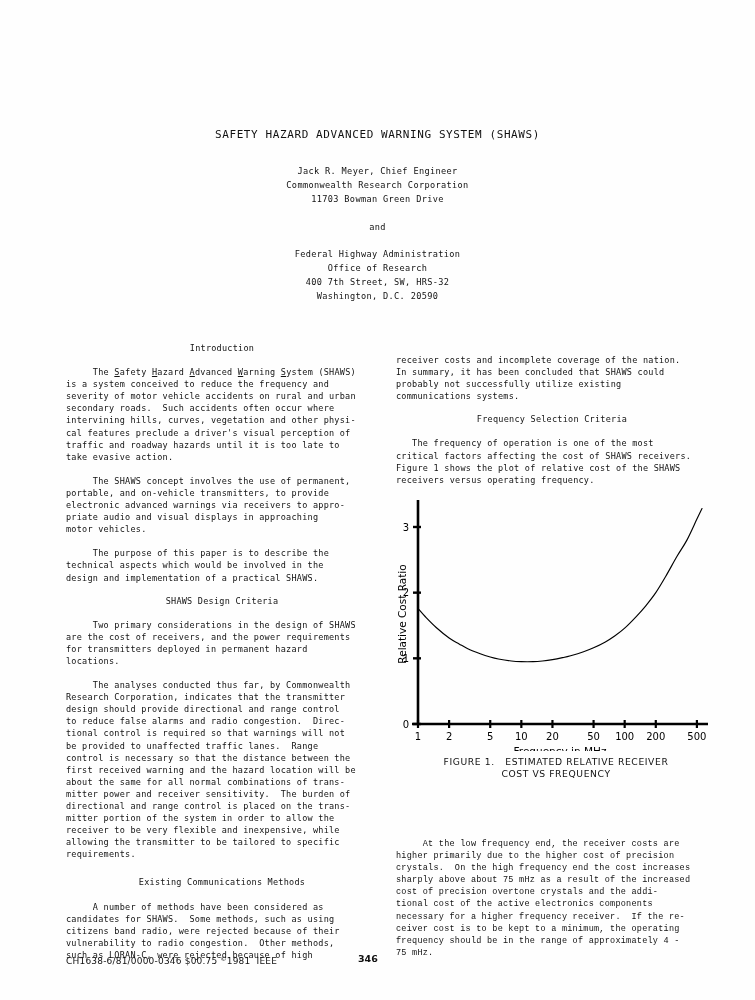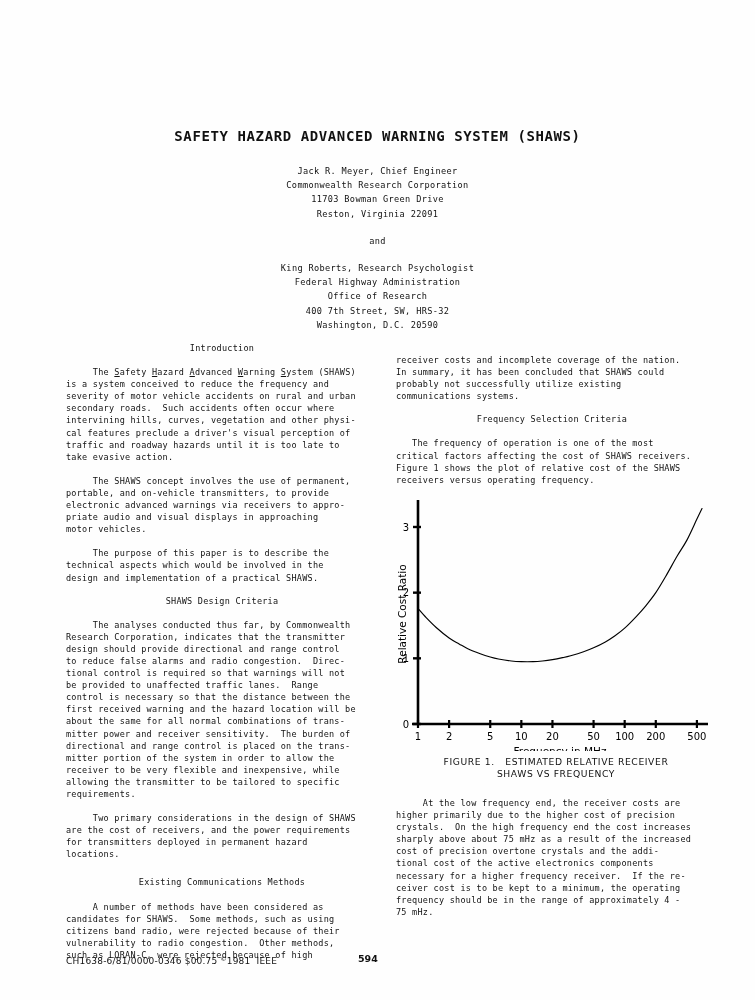--- a/index.html
+++ b/index.html
@@ -25,23 +25,23 @@
 
   
   .title-block {
     position: absolute;
     left: 0;
     top: 128px;
     width: 755px;
     text-align: center;
   }
   .doc-title {
-    font-size: 14px;
+    font-size: 11px;
     letter-spacing: 0.6px;
-    font-weight: 700;
+    font-weight: 400;
     white-space: pre;
   }
   .author-block {
     position: absolute;
     left: 0;
     top: 164px;
     width: 755px;
     text-align: center;
     font-size: 8.6px;
     line-height: 14.2px;
@@ -135,25 +135,23 @@
 <div class="page">
 
   <div class="title-block">
     <div class="doc-title">SAFETY HAZARD ADVANCED WARNING SYSTEM (SHAWS)</div>
   </div>
 
   <div class="author-block">
     <div>Jack R. Meyer, Chief Engineer</div>
     <div>Commonwealth Research Corporation</div>
     <div>11703 Bowman Green Drive</div>
-    <div>Reston, Virginia 22091</div>
     <div class="author-gap"></div>
     <div>and</div>
     <div class="author-gap"></div>
-    <div>King Roberts, Research Psychologist</div>
     <div>Federal Highway Administration</div>
     <div>Office of Research</div>
     <div>400 7th Street, SW, HRS-32</div>
     <div>Washington, D.C. 20590</div>
   </div>
 
   <div class="col col-left">
 
     <div class="heading"><span>Introduction</span></div>
 
@@ -170,41 +168,41 @@
 portable, and on-vehicle transmitters, to provide
 electronic advanced warnings via receivers to appro-
 priate audio and visual displays in approaching
 motor vehicles.</div>
 
     <div class="para">     The purpose of this paper is to describe the
 technical aspects which would be involved in the
 design and implementation of a practical SHAWS.</div>
 
     <div class="subheading"><span>SHAWS Design Criteria</span></div>
+
+    <div class="para">     Two primary considerations in the design of SHAWS
+are the cost of receivers, and the power requirements
+for transmitters deployed in permanent hazard
+locations.</div>
 
     <div class="para">     The analyses conducted thus far, by Commonwealth
 Research Corporation, indicates that the transmitter
 design should provide directional and range control
 to reduce false alarms and radio congestion.  Direc-
 tional control is required so that warnings will not
 be provided to unaffected traffic lanes.  Range
 control is necessary so that the distance between the
 first received warning and the hazard location will be
 about the same for all normal combinations of trans-
 mitter power and receiver sensitivity.  The burden of
 directional and range control is placed on the trans-
 mitter portion of the system in order to allow the
 receiver to be very flexible and inexpensive, while
 allowing the transmitter to be tailored to specific
 requirements.</div>
-
-    <div class="para">     Two primary considerations in the design of SHAWS
-are the cost of receivers, and the power requirements
-for transmitters deployed in permanent hazard
-locations.</div>
 
     <div class="spacer-sm"></div>
 
 
     <div class="subheading"><span>Existing Communications Methods</span></div>
 
     <div class="para">     A number of methods have been considered as
 candidates for SHAWS.  Some methods, such as using
 citizens band radio, were rejected because of their
 vulnerability to radio congestion.  Other methods,
@@ -257,33 +255,33 @@
           <line x1="259.79032305896015" y1="224" x2="259.79032305896015" y2="232" stroke="#000" stroke-width="2.2"></line>
           <text x="259.79032305896015" y="244" text-anchor="middle" font-family="&quot;DejaVu Sans&quot;,&quot;Liberation Sans&quot;,sans-serif" font-size="10" fill="#000">200</text>
           <line x1="300.91376925415153" y1="224" x2="300.91376925415153" y2="232" stroke="#000" stroke-width="2.2"></line>
           <text x="300.91376925415153" y="244" text-anchor="middle" font-family="&quot;DejaVu Sans&quot;,&quot;Liberation Sans&quot;,sans-serif" font-size="10" fill="#000">500</text>
           <text x="164" y="259" text-anchor="middle" font-family="&quot;DejaVu Sans&quot;,&quot;Liberation Sans&quot;,sans-serif" font-size="10.5" fill="#000">Frequency in MHz</text>
           <text x="0" y="0" text-anchor="middle" font-family="&quot;DejaVu Sans&quot;,&quot;Liberation Sans&quot;,sans-serif" font-size="10.5" fill="#000" transform="translate(10,118) rotate(-90)">Relative Cost Ratio</text>
           <path d="M 22.00 112.42 C 23.36 113.95, 27.15 118.44, 30.18 121.61 C 33.22 124.79, 36.38 128.07, 40.20 131.46 C 44.02 134.86, 49.29 139.23, 53.11 141.97 C 56.93 144.71, 60.09 146.13, 63.12 147.88 C 66.16 149.63, 67.79 150.84, 71.31 152.48 C 74.82 154.12, 80.40 156.31, 84.22 157.73 C 88.04 159.15, 91.20 160.14, 94.23 161.01 C 97.27 161.89, 98.90 162.33, 102.41 162.99 C 105.93 163.64, 111.51 164.52, 115.33 164.96 C 119.15 165.39, 121.71 165.50, 125.34 165.61 C 128.97 165.72, 133.60 165.72, 137.12 165.61 C 140.63 165.50, 143.21 165.28, 146.43 164.96 C 149.66 164.63, 153.11 164.19, 156.45 163.64 C 159.79 163.09, 163.43 162.33, 166.46 161.67 C 169.50 161.01, 171.13 160.69, 174.65 159.70 C 178.16 158.72, 183.74 157.07, 187.56 155.76 C 191.38 154.45, 193.94 153.46, 197.57 151.82 C 201.20 150.18, 205.83 147.88, 209.35 145.91 C 212.86 143.94, 215.44 142.30, 218.67 140.00 C 221.89 137.70, 225.05 135.40, 228.68 132.12 C 232.31 128.84, 236.94 124.02, 240.46 120.30 C 243.97 116.58, 246.55 113.73, 249.78 109.79 C 253.00 105.85, 256.45 101.58, 259.79 96.66 C 263.13 91.73, 266.29 86.26, 269.81 80.24 C 273.32 74.22, 277.37 66.56, 280.88 60.54 C 284.40 54.52, 287.56 50.36, 290.90 44.12 C 294.24 37.88, 298.40 28.36, 300.91 23.10 C 303.43 17.85, 305.15 14.35, 306.00 12.60" fill="none" stroke="#000" stroke-width="1.15" stroke-linecap="round" stroke-linejoin="round"></path>
         </g>
     </svg>
     <div class="fig-caption"><span>FIGURE 1.   ESTIMATED RELATIVE RECEIVER</span>
-<span>SHAWS VS FREQUENCY</span></div>
-  </div>
-
-  <div class="col col-right" style="top: 785px;">
+<span>COST VS FREQUENCY</span></div>
+  </div>
+
+  <div class="col col-right" style="top: 826px; font-family: Liberation Mono, monospace;">
     <div class="para">     At the low frequency end, the receiver costs are
 higher primarily due to the higher cost of precision
 crystals.  On the high frequency end the cost increases
 sharply above about 75 mHz as a result of the increased
 cost of precision overtone crystals and the addi-
 tional cost of the active electronics components
 necessary for a higher frequency receiver.  If the re-
 ceiver cost is to be kept to a minimum, the operating
 frequency should be in the range of approximately 4 -
 75 mHz.</div>
   </div>
 
   <div class="footer-left"><span>CH1638-6/81/0000-0346 $00.75 </span><span class="sup">©</span><span>1981  IEEE</span></div>
 
-  <div class="page-number">594</div>
+  <div class="page-number">346</div>
 
 </div>
 
 </body></html>

